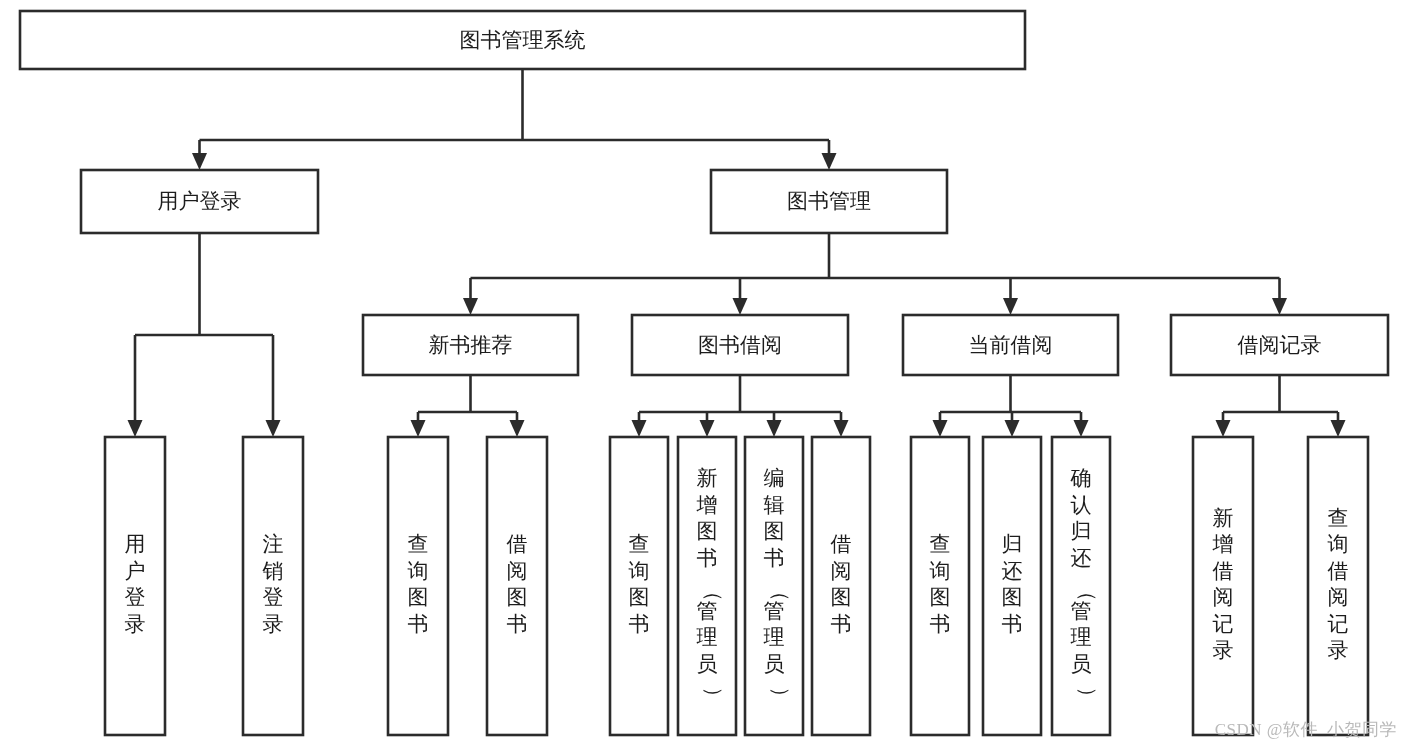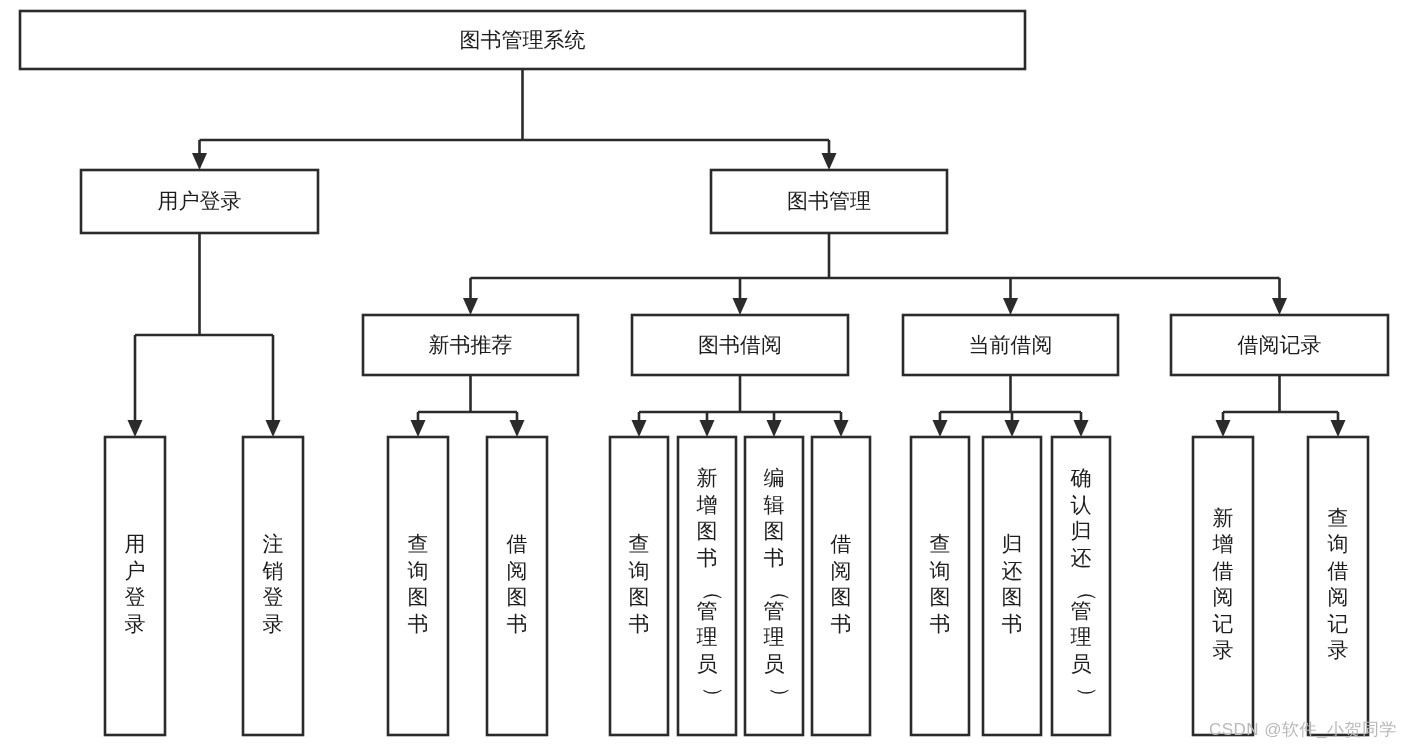--- a/index.html
+++ b/index.html
@@ -52,21 +52,21 @@
   .node-label-vertical {
     font-family: "Liberation Sans", "DejaVu Sans", sans-serif;
     fill: #1d1d1d;
     font-size: 21px;
     text-anchor: middle;
   }
   .watermark {
     position: absolute;
     right: 8px;
     bottom: 6px;
-    font-family: Liberation Sans, sans-serif;
+    font-family: Liberation Serif, serif;
     font-size: 17px;
     color: #b9b9b9;
     letter-spacing: 0.5px;
     white-space: nowrap;
     user-select: none;
   }
 </style>
 </head>
 <body>
 

